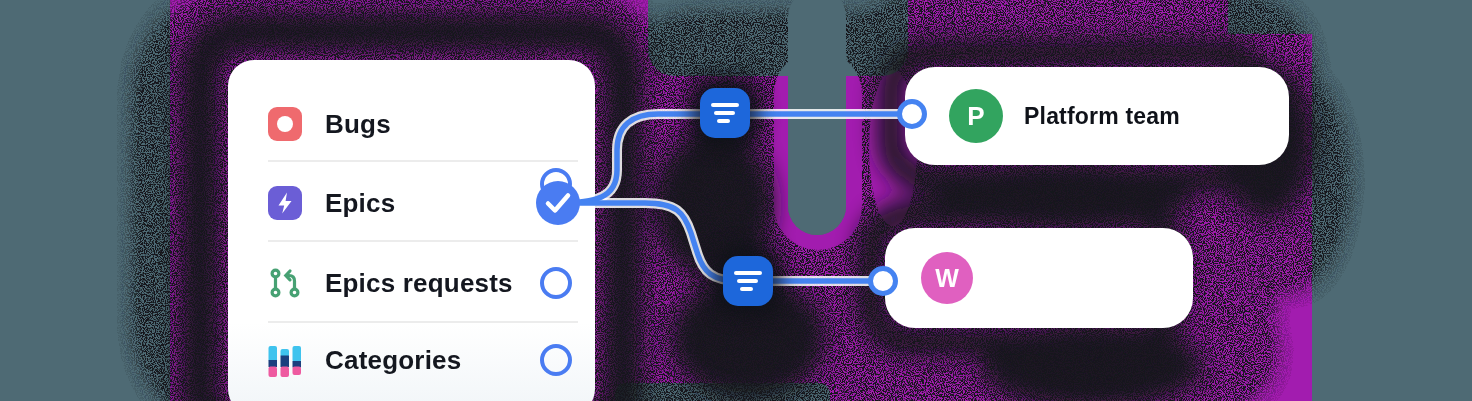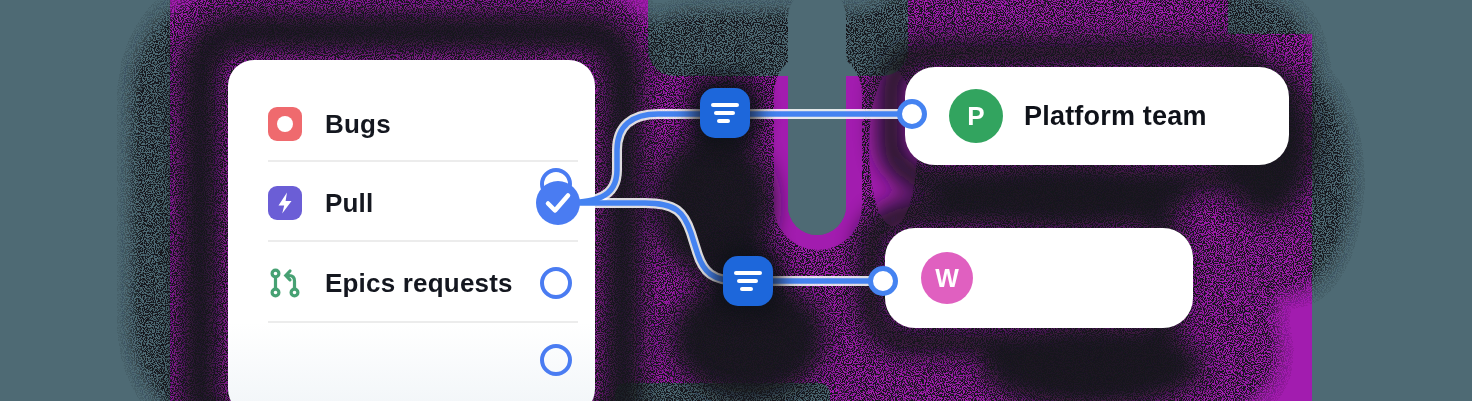--- a/index.html
+++ b/index.html
@@ -36,21 +36,21 @@
   #filter-node-bottom{left:723px;top:256px;}
 
   
   .team-card{position:absolute;background:#fff;border-radius:30px;display:flex;align-items:center;z-index:10;}
   #team-platform{left:905px;top:67px;width:340px;height:98px;padding-left:44px;}
   #team-web{left:885px;top:228px;width:272px;height:100px;padding-left:36px;}
   .avatar{border-radius:50%;display:flex;align-items:center;justify-content:center;
           color:#fff;font-weight:700;flex:0 0 auto;}
   #team-platform .avatar{width:54px;height:54px;background:#32a45f;font-size:26px;}
   #team-web .avatar{width:52px;height:52px;background:#e060c0;font-size:25px;}
-  .team-name{margin-left:21px;font-size:27px;font-weight:700;color:#0f1219;letter-spacing:.2px;}
+  .team-name{margin-left:21px;font-size:23px;font-weight:700;color:#0f1219;letter-spacing:.2px;}
 
   
   .ring{position:absolute;width:20px;height:20px;border:5px solid #4583f1;border-radius:50%;background:#fff;z-index:30;}
   #ring-platform{left:897px;top:99px;}
   #ring-web{left:868px;top:266px;}
 </style>
 </head>
 <body>
 
 <div id="stage">
@@ -124,40 +124,56 @@
     </div>
     <div class="radio" style="top:107.5px"></div>
     <div class="divider" style="top:100px"></div>
 
     <div class="row" style="top:103px">
       <div class="sq-icon epic-bg">
         <svg width="34" height="34" viewBox="0 0 34 34">
           <polygon points="19,6.5 10.5,19.5 16.2,19.5 14.2,27.5 23.5,15 17.6,15" fill="#fff"></polygon>
         </svg>
       </div>
-      <span class="label">Pull</span>
+      <span class="label">Epics</span>
     </div>
     <div class="divider" style="top:180px"></div>
 
     <div class="row" style="top:183px">
       <div class="sq-icon">
         <svg width="34" height="34" viewBox="0 0 34 34" fill="none" stroke="#47a173" stroke-width="3.2" stroke-linecap="round">
           <circle cx="7.5" cy="7.5" r="3.4"></circle>
           <circle cx="7.5" cy="26.5" r="3.4"></circle>
           <line x1="7.5" y1="11.5" x2="7.5" y2="22.5"></line>
           <circle cx="26.5" cy="26.5" r="3.4"></circle>
           <path d="M26.5 22.5 V15 Q26.5 9.5 21 9.5 L18.5 9.5"></path>
           <path d="M22 5 L17.8 9.5 L22 13.8"></path>
         </svg>
       </div>
       <span class="label">Epics requests</span>
     </div>
     <div class="radio" style="top:206.5px"></div>
     <div class="divider" style="top:261px"></div>
 
+    <div class="row" style="top:260px">
+      <div class="sq-icon">
+        <svg width="34" height="34" viewBox="0 0 34 34">
+          <rect x="0.5" y="3" width="8.5" height="15.5" rx="2" fill="#3fc3ee"></rect>
+          <rect x="0.5" y="17" width="8.5" height="7" fill="#1b3f7e"></rect>
+          <rect x="0.5" y="23.5" width="8.5" height="10.5" rx="2" fill="#ee5aa0"></rect>
+          <rect x="12.5" y="6" width="8.5" height="8" rx="2" fill="#3fc3ee"></rect>
+          <rect x="12.5" y="12.5" width="8.5" height="11.5" fill="#1b3f7e"></rect>
+          <rect x="12.5" y="23.5" width="8.5" height="10.5" rx="2" fill="#ee5aa0"></rect>
+          <rect x="24.5" y="3" width="8.5" height="16" rx="2" fill="#3fc3ee"></rect>
+          <rect x="24.5" y="18" width="8.5" height="6.5" fill="#1b3f7e"></rect>
+          <rect x="24.5" y="23.5" width="8.5" height="8.5" rx="2" fill="#ee5aa0"></rect>
+        </svg>
+      </div>
+      <span class="label">Categories</span>
+    </div>
     <div class="radio" style="top:283.5px"></div>
   </div>
 
   <svg id="wires" class="layer" width="1472" height="401" viewBox="0 0 1472 401">
     <g fill="none" stroke-linecap="round" stroke-linejoin="round">
       <path stroke="#ffffff" stroke-width="10" opacity="0.85" d="M558 203 C 595 203 617 198 617 170 L617 150 C 617 126 632 114 658 114 L898 114"></path>
       <path stroke="#ffffff" stroke-width="10" opacity="0.85" d="M558 203 L 645 203 C 676 203 684 212 691 233 L 697 252 C 703 272 712 281 740 281 L 872 281"></path>
       <path stroke="#4583f1" stroke-width="5.5" d="M558 203 C 595 203 617 198 617 170 L617 150 C 617 126 632 114 658 114 L898 114"></path>
       <path stroke="#4583f1" stroke-width="5.5" d="M558 203 L 645 203 C 676 203 684 212 691 233 L 697 252 C 703 272 712 281 740 281 L 872 281"></path>
     </g>

